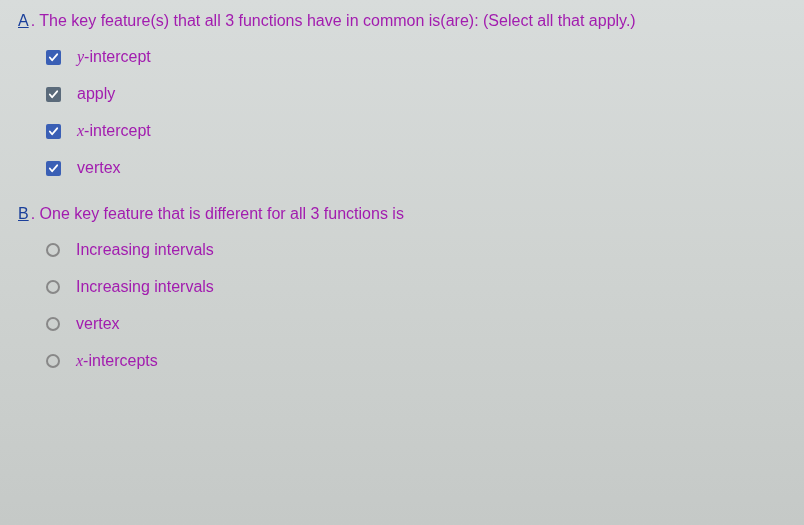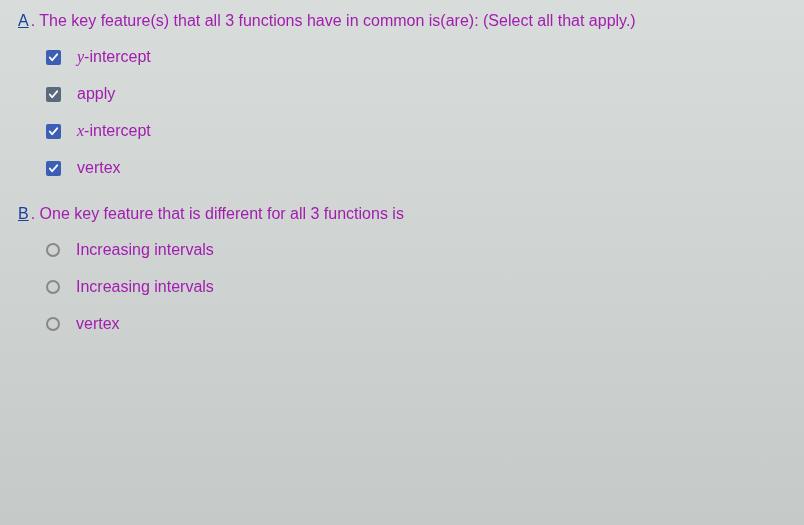--- a/index.html
+++ b/index.html
@@ -135,14 +135,18 @@
         <span class="option-label"><span>Increasing intervals</span></span>
       </div>
       <div class="option-row">
         <div class="radio"></div>
         <span class="option-label"><span>Increasing intervals</span></span>
       </div>
       <div class="option-row">
         <div class="radio"></div>
         <span class="option-label"><span>vertex</span></span>
       </div>
+      <div class="option-row">
+        <div class="radio"></div>
+        <span class="option-label"><span class="mathvar">x</span><span>-intercepts</span></span>
+      </div>
     </div>
 </div>
 
 </body></html>

